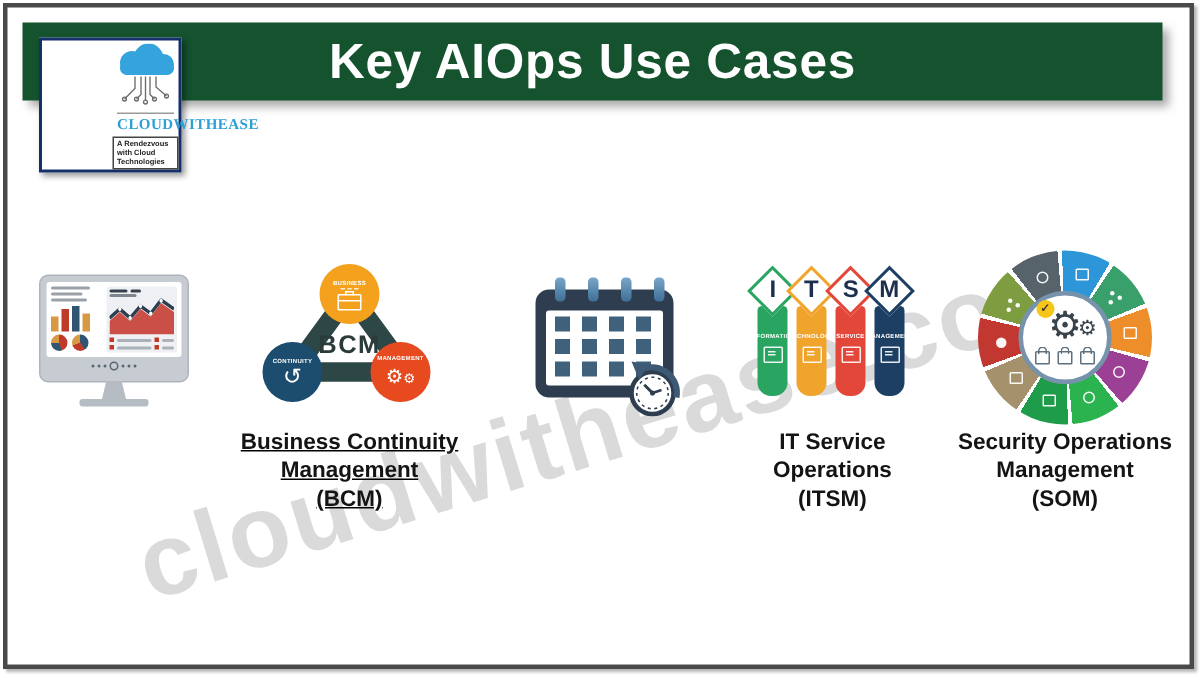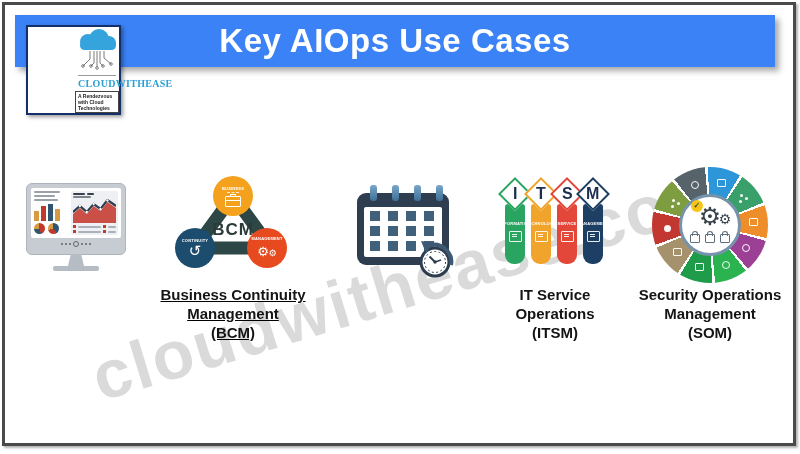--- a/index.html
+++ b/index.html
@@ -4,21 +4,21 @@
 <style>
   html,body{margin:0;padding:0;}
   body{width:800px;height:454px;background:#fff;position:relative;overflow:hidden;
        font-family:"Liberation Sans",sans-serif;}
 
   
   .frame{position:absolute;left:2px;top:2px;right:4px;bottom:8px;
          border:3px solid #4a4a4a;background:#fff;box-shadow:2px 2px 2px #b5b5b5;}
 
   
-  .titlebar{position:absolute;left:15px;top:15px;width:760px;height:52px;background:#3b82f6;
+  .titlebar{position:absolute;left:15px;top:15px;width:760px;height:52px;background:#14532d;
             display:flex;align-items:center;justify-content:center;z-index:3;
             box-shadow:4px 4px 6px rgba(110,110,110,.6);}
   .titlebar h1{margin:0;color:#fff;font-size:33px;font-weight:bold;letter-spacing:.5px;}
 
   
   .logo-box{position:absolute;left:26px;top:25px;width:95px;height:90px;background:#fff;
             border:2px solid #14306b;z-index:4;display:flex;flex-direction:column;
             align-items:center;box-shadow:2px 2px 4px rgba(0,0,0,.4);box-sizing:border-box;padding-left:47px;}
   .logo-cloud{margin-top:2px;height:46px;}
   .logo-name{width:86%;border-top:1px solid #9a9a9a;text-align:center;padding-top:2px;

